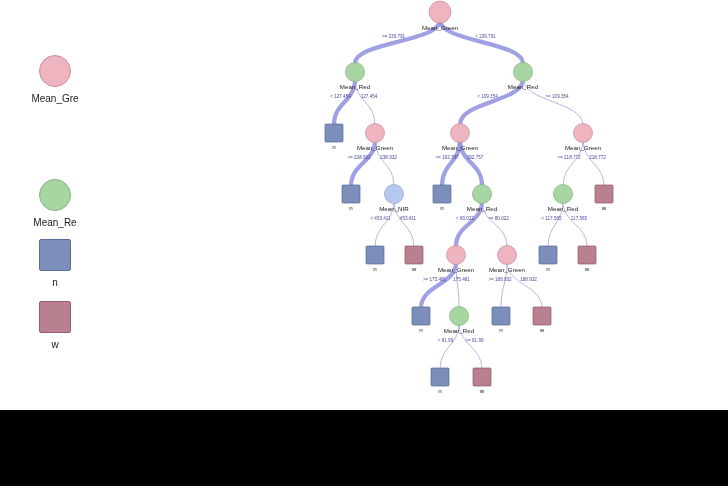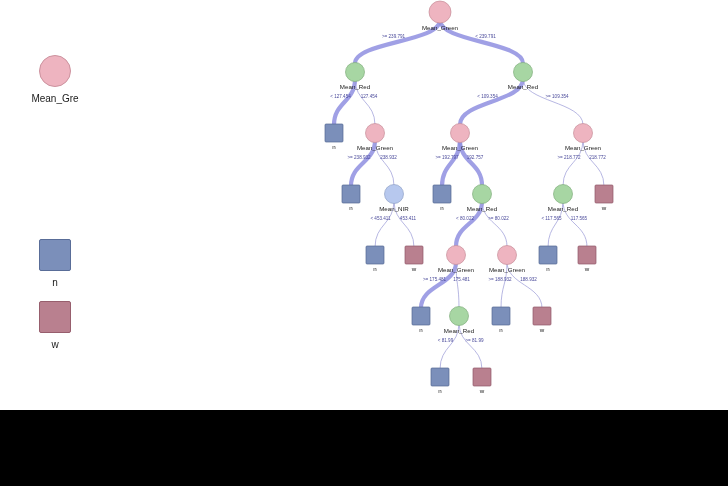--- a/index.html
+++ b/index.html
@@ -22,20 +22,24 @@
 </style>
 </head>
 <body>
 
 <div id="stage">
 
   <div id="legend">
       <div class="legend-entry" style="top: 55px;">
         <div class="legend-swatch sw-circle" style="background: rgb(238, 180, 192); border: 1px solid rgb(204, 146, 158);"></div>
         <div class="legend-label">Mean_Gre</div>
+      </div>
+      <div class="legend-entry" style="top: 179px;">
+        <div class="legend-swatch sw-circle" style="background: rgb(167, 214, 163); border: 1px solid rgb(133, 180, 129);"></div>
+        <div class="legend-label">Mean_Re</div>
       </div>
       <div class="legend-entry" style="top: 239px;">
         <div class="legend-swatch sw-square" style="background: rgb(123, 143, 186); border: 1px solid rgb(89, 109, 152);"></div>
         <div class="legend-label">n</div>
       </div>
       <div class="legend-entry" style="top: 301px;">
         <div class="legend-swatch sw-square" style="background: rgb(185, 128, 143); border: 1px solid rgb(151, 94, 109);"></div>
         <div class="legend-label">w</div>
       </div>
     </div>

